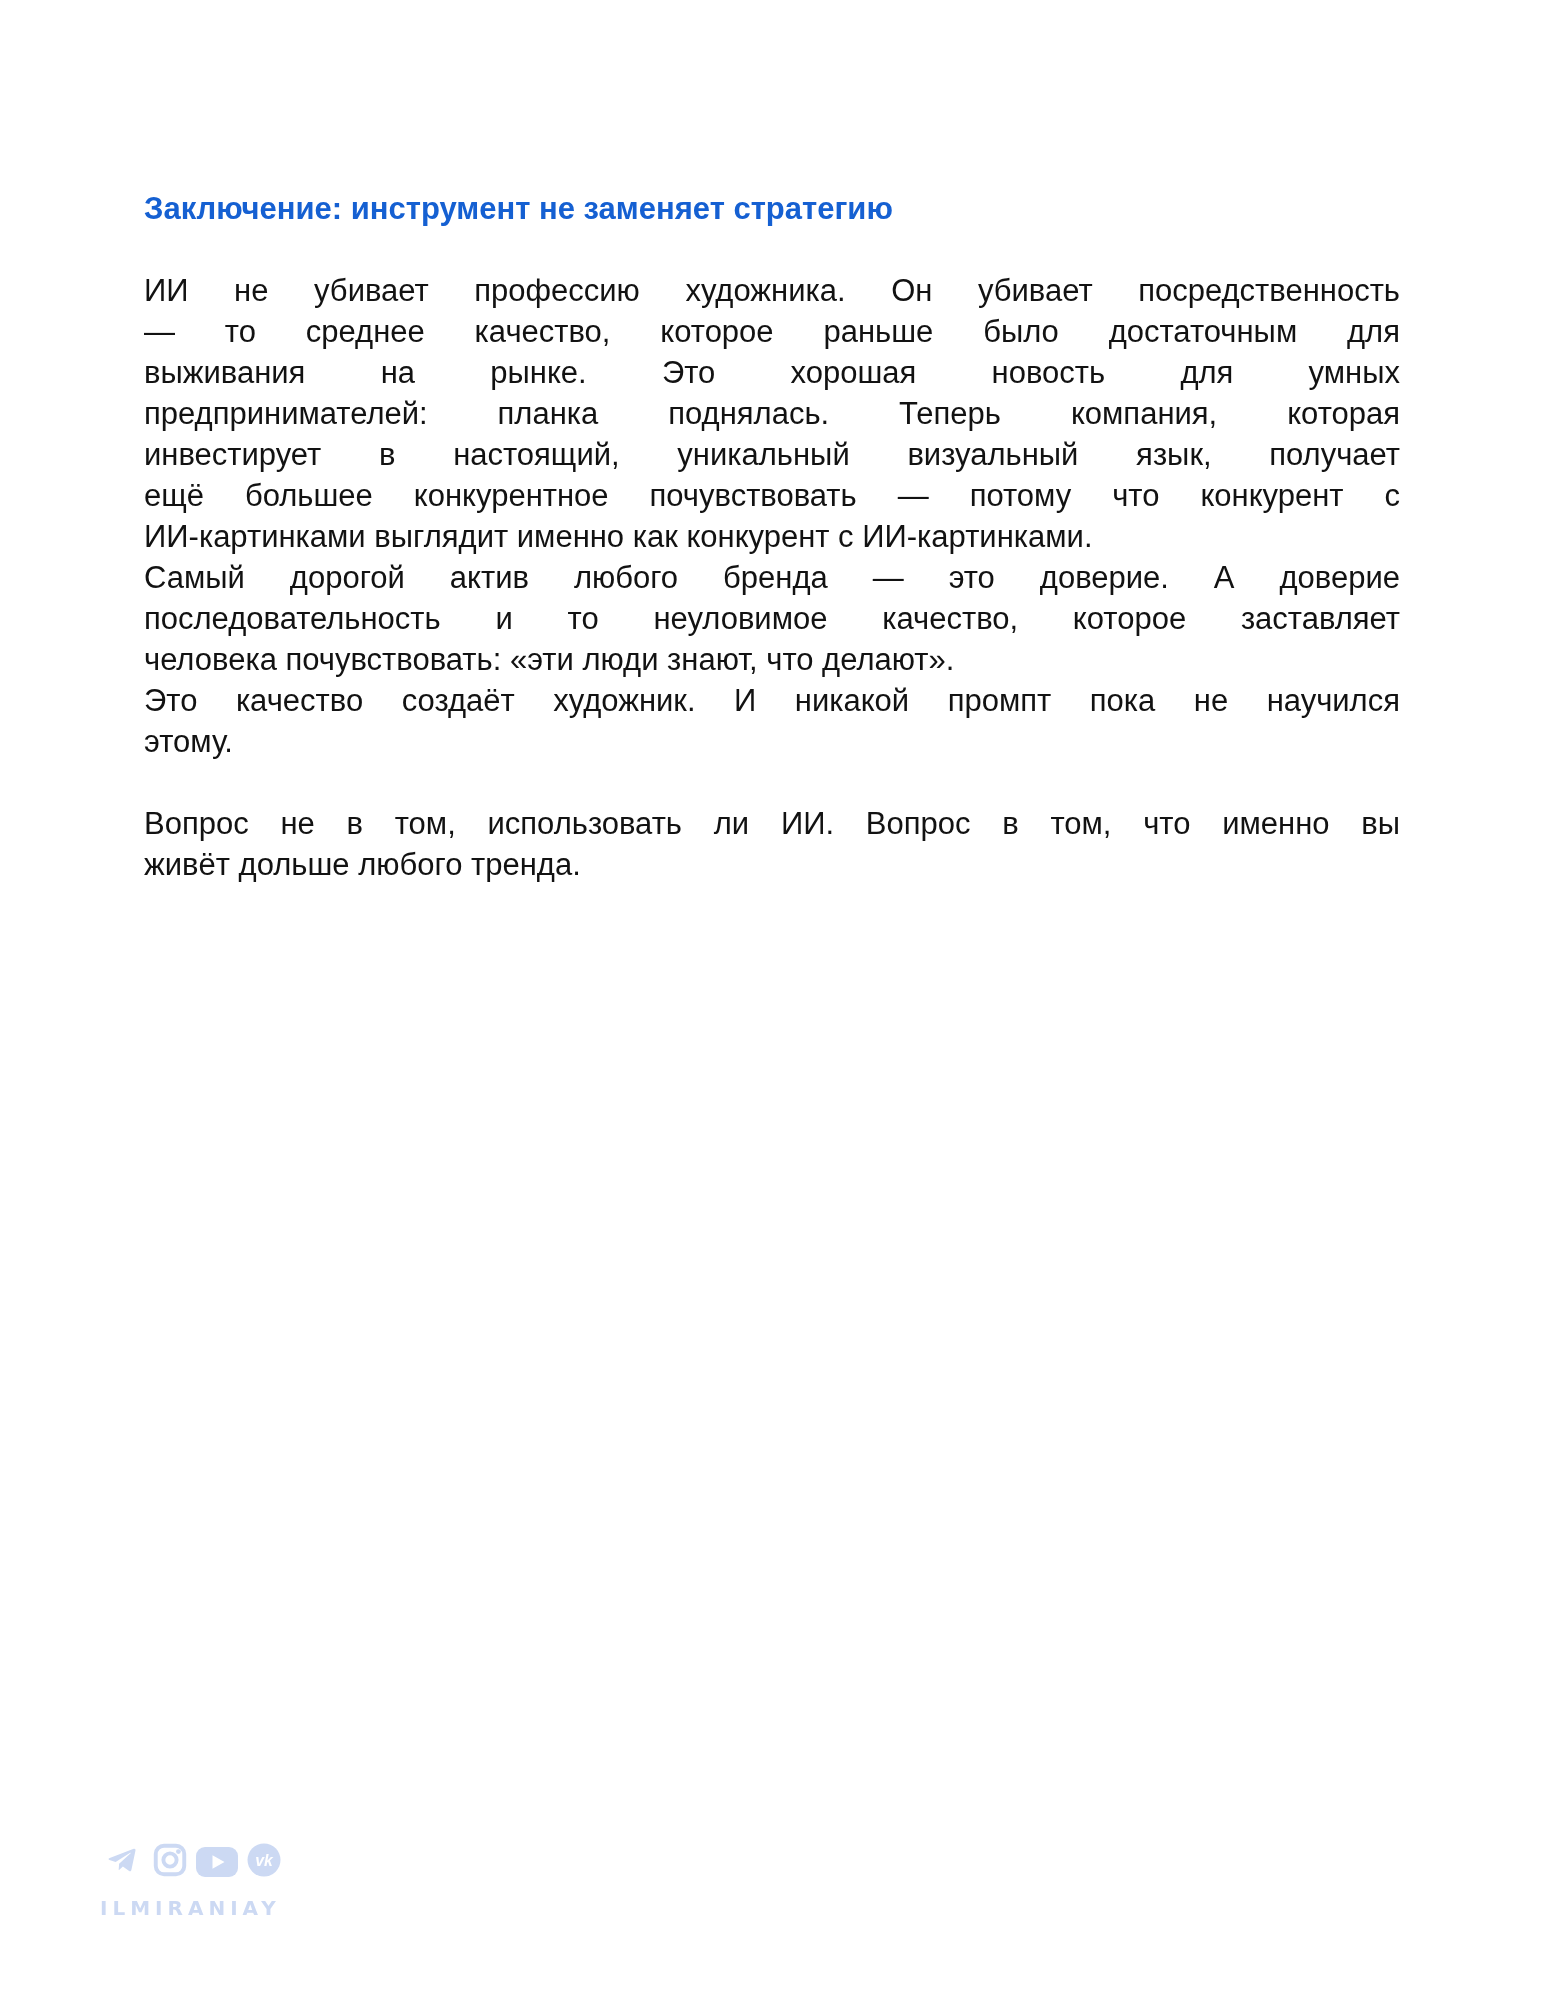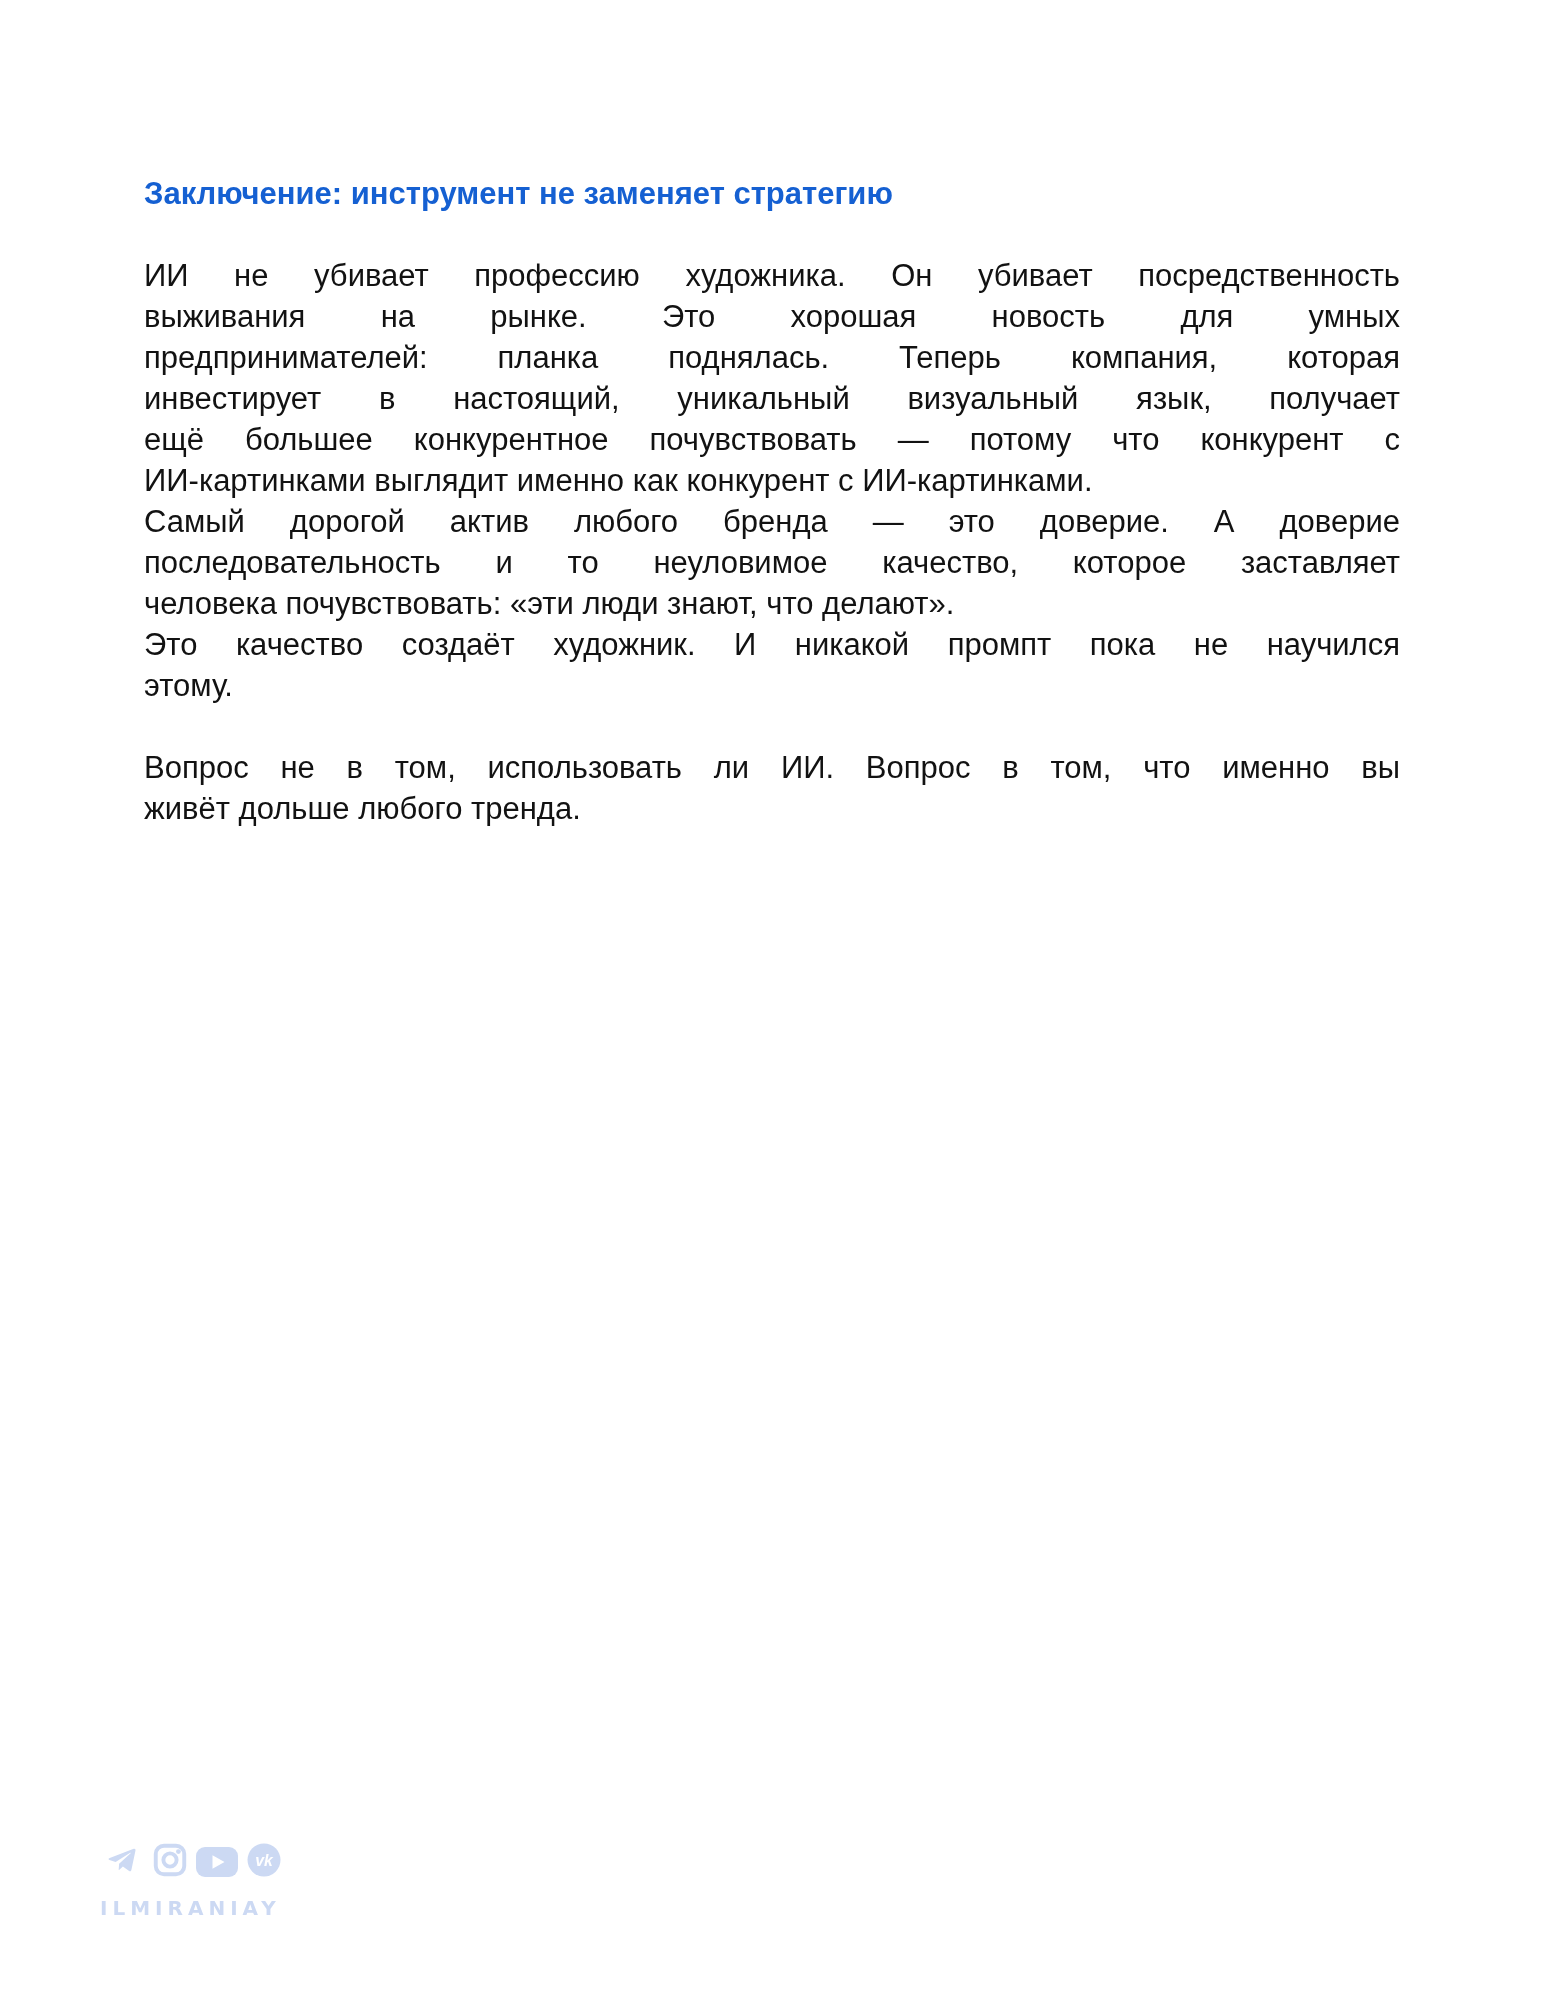--- a/index.html
+++ b/index.html
@@ -7,21 +7,21 @@
     position: relative;
     width: 1545px;
     height: 2000px;
     background: #ffffff;
     overflow: hidden;
     font-family: "Liberation Sans", sans-serif;
   }
   .content {
     position: absolute;
     left: 144px;
-    top: 175px;
+    top: 190px;
     width: 1256px;
   }
   .heading {
     font-size: 31px;
     line-height: 37px;
     font-weight: bold;
     color: #1560d2;
     margin: 0 0 43px 0;
   }
   .bodytext {
@@ -60,20 +60,21 @@
 </style>
 </head>
 <body>
 
 <div class="page">
 
   <div class="content">
     <h1 class="heading" style="color: rgb(21, 96, 210);">Заключение: инструмент не заменяет стратегию</h1>
     <div class="bodytext" style="color: rgb(18, 18, 18);">
         <div class="line">ИИ не убивает профессию художника. Он убивает посредственность</div>
+        <div class="line">— то среднее качество, которое раньше было достаточным для</div>
         <div class="line">выживания на рынке. Это хорошая новость для умных</div>
         <div class="line">предпринимателей: планка поднялась. Теперь компания, которая</div>
         <div class="line">инвестирует в настоящий, уникальный визуальный язык, получает</div>
         <div class="line">ещё большее конкурентное почувствовать — потому что конкурент с</div>
         <div class="line last">ИИ-картинками выглядит именно как конкурент с ИИ-картинками.</div>
         <div class="line">Самый дорогой актив любого бренда — это доверие. А доверие</div>
         <div class="line">последовательность и то неуловимое качество, которое заставляет</div>
         <div class="line last">человека почувствовать: «эти люди знают, что делают».</div>
         <div class="line">Это качество создаёт художник. И никакой промпт пока не научился</div>
         <div class="line last">этому.</div>

